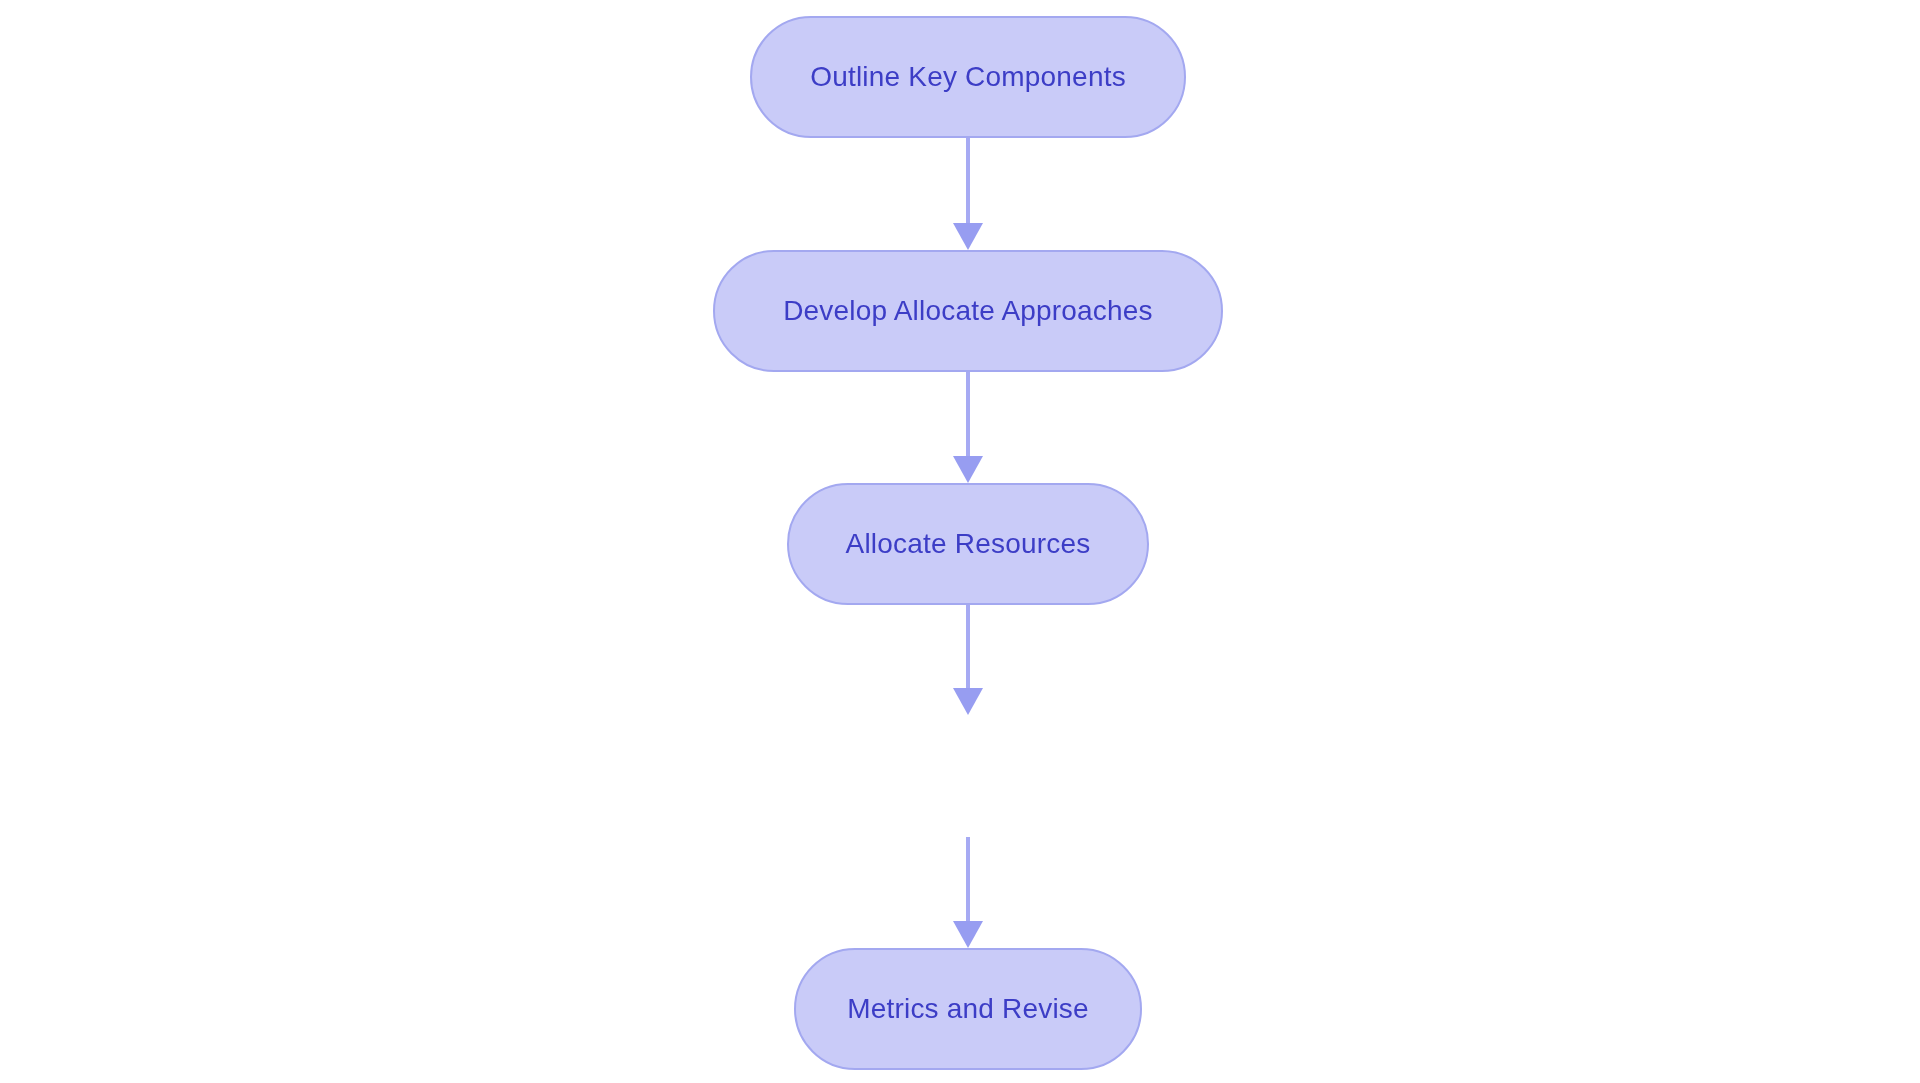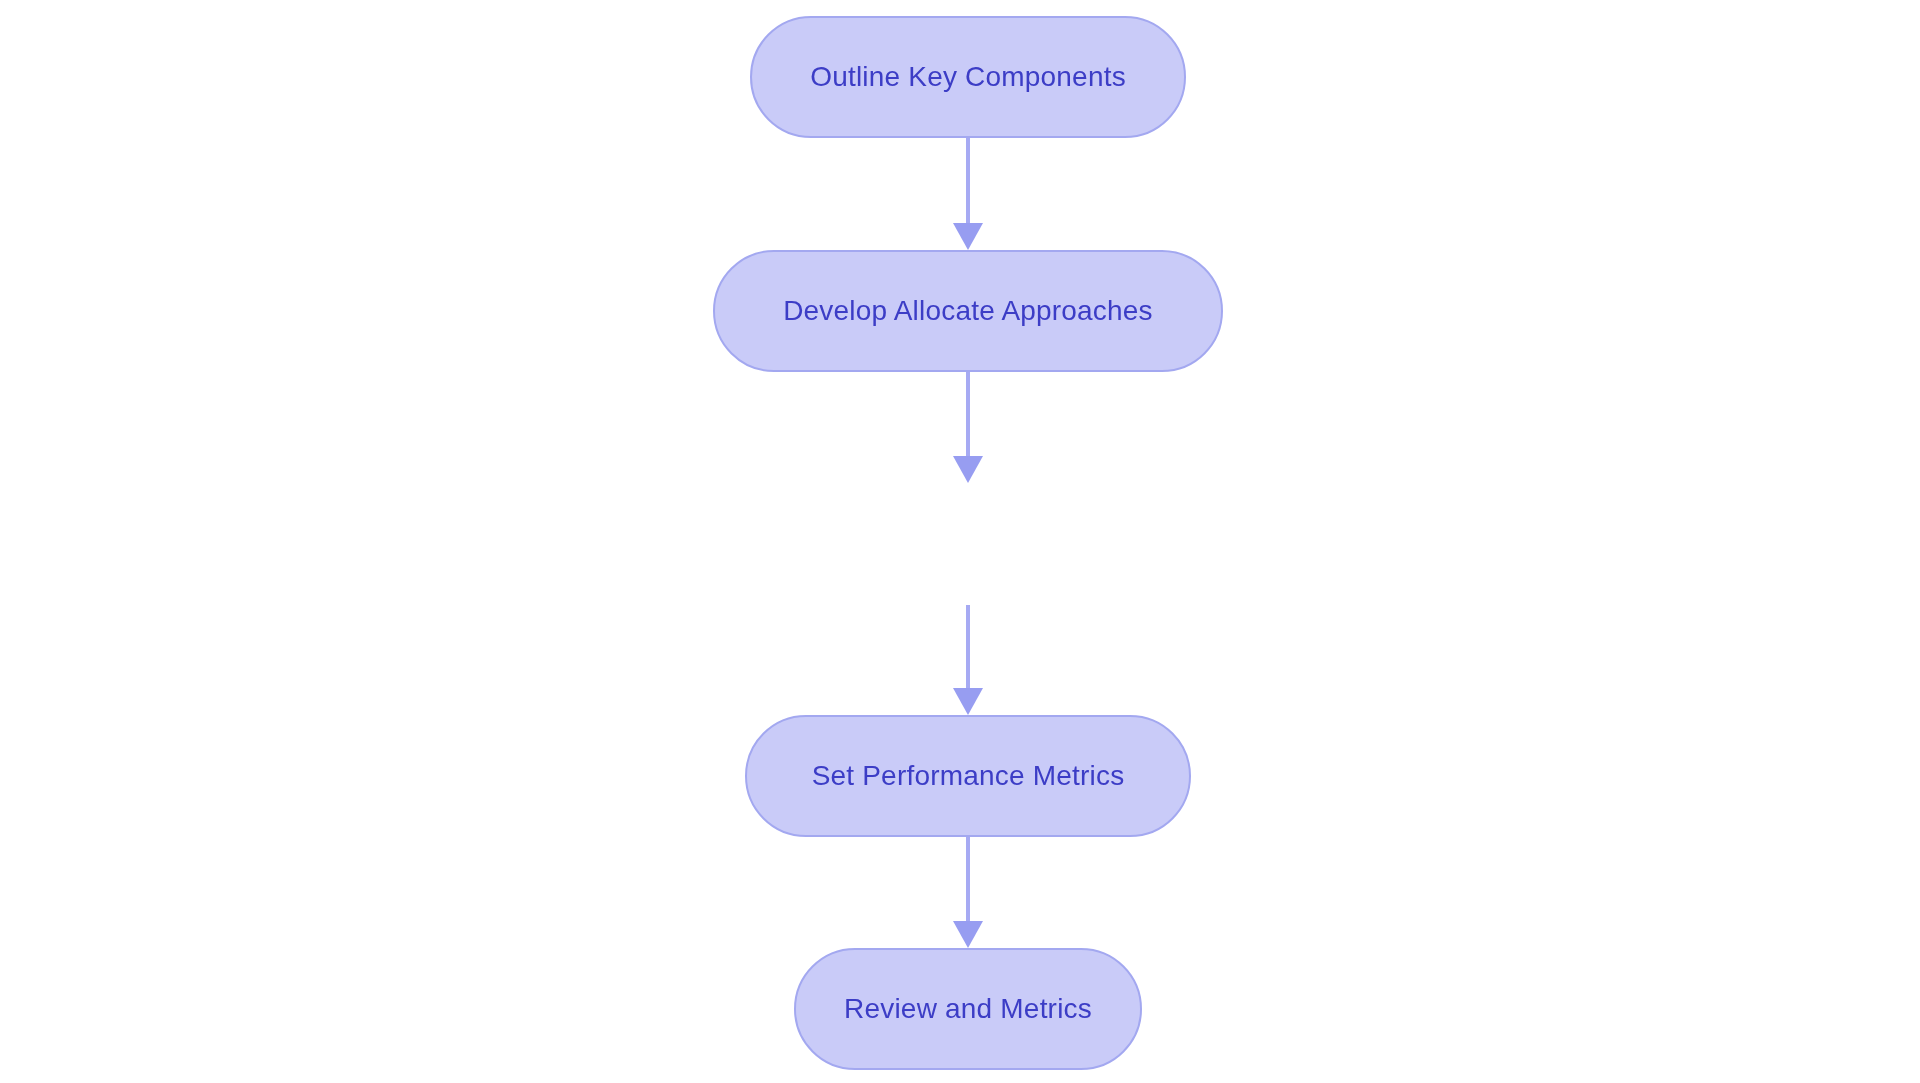--- a/index.html
+++ b/index.html
@@ -78,28 +78,28 @@
   <div class="edge-line e1"></div>
   <div class="edge-head h1"></div>
 
   <div class="node n2">
     <span class="node-label">Develop Allocate Approaches</span>
   </div>
 
   <div class="edge-line e2"></div>
   <div class="edge-head h2"></div>
 
+  <div class="node n3">
+    <span class="node-label">Allocate Resources</span>
+  </div>
 
   <div class="edge-line e3"></div>
   <div class="edge-head h3"></div>
 
-  <div class="node n4">
-    <span class="node-label">Set Performance Metrics</span>
-  </div>
 
   <div class="edge-line e4"></div>
   <div class="edge-head h4"></div>
 
   <div class="node n5">
-    <span class="node-label">Review and Metrics</span>
+    <span class="node-label">Metrics and Revise</span>
   </div>
 
 </div>
 
 </body></html>

